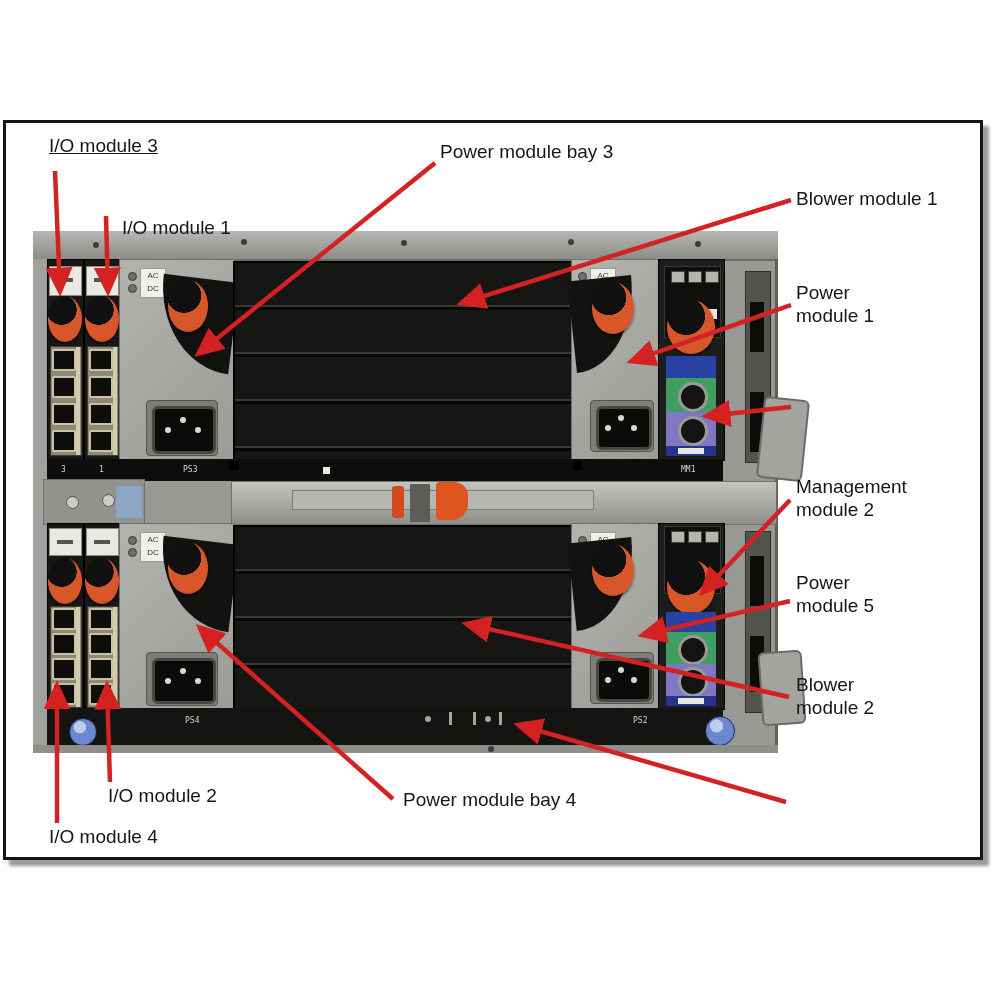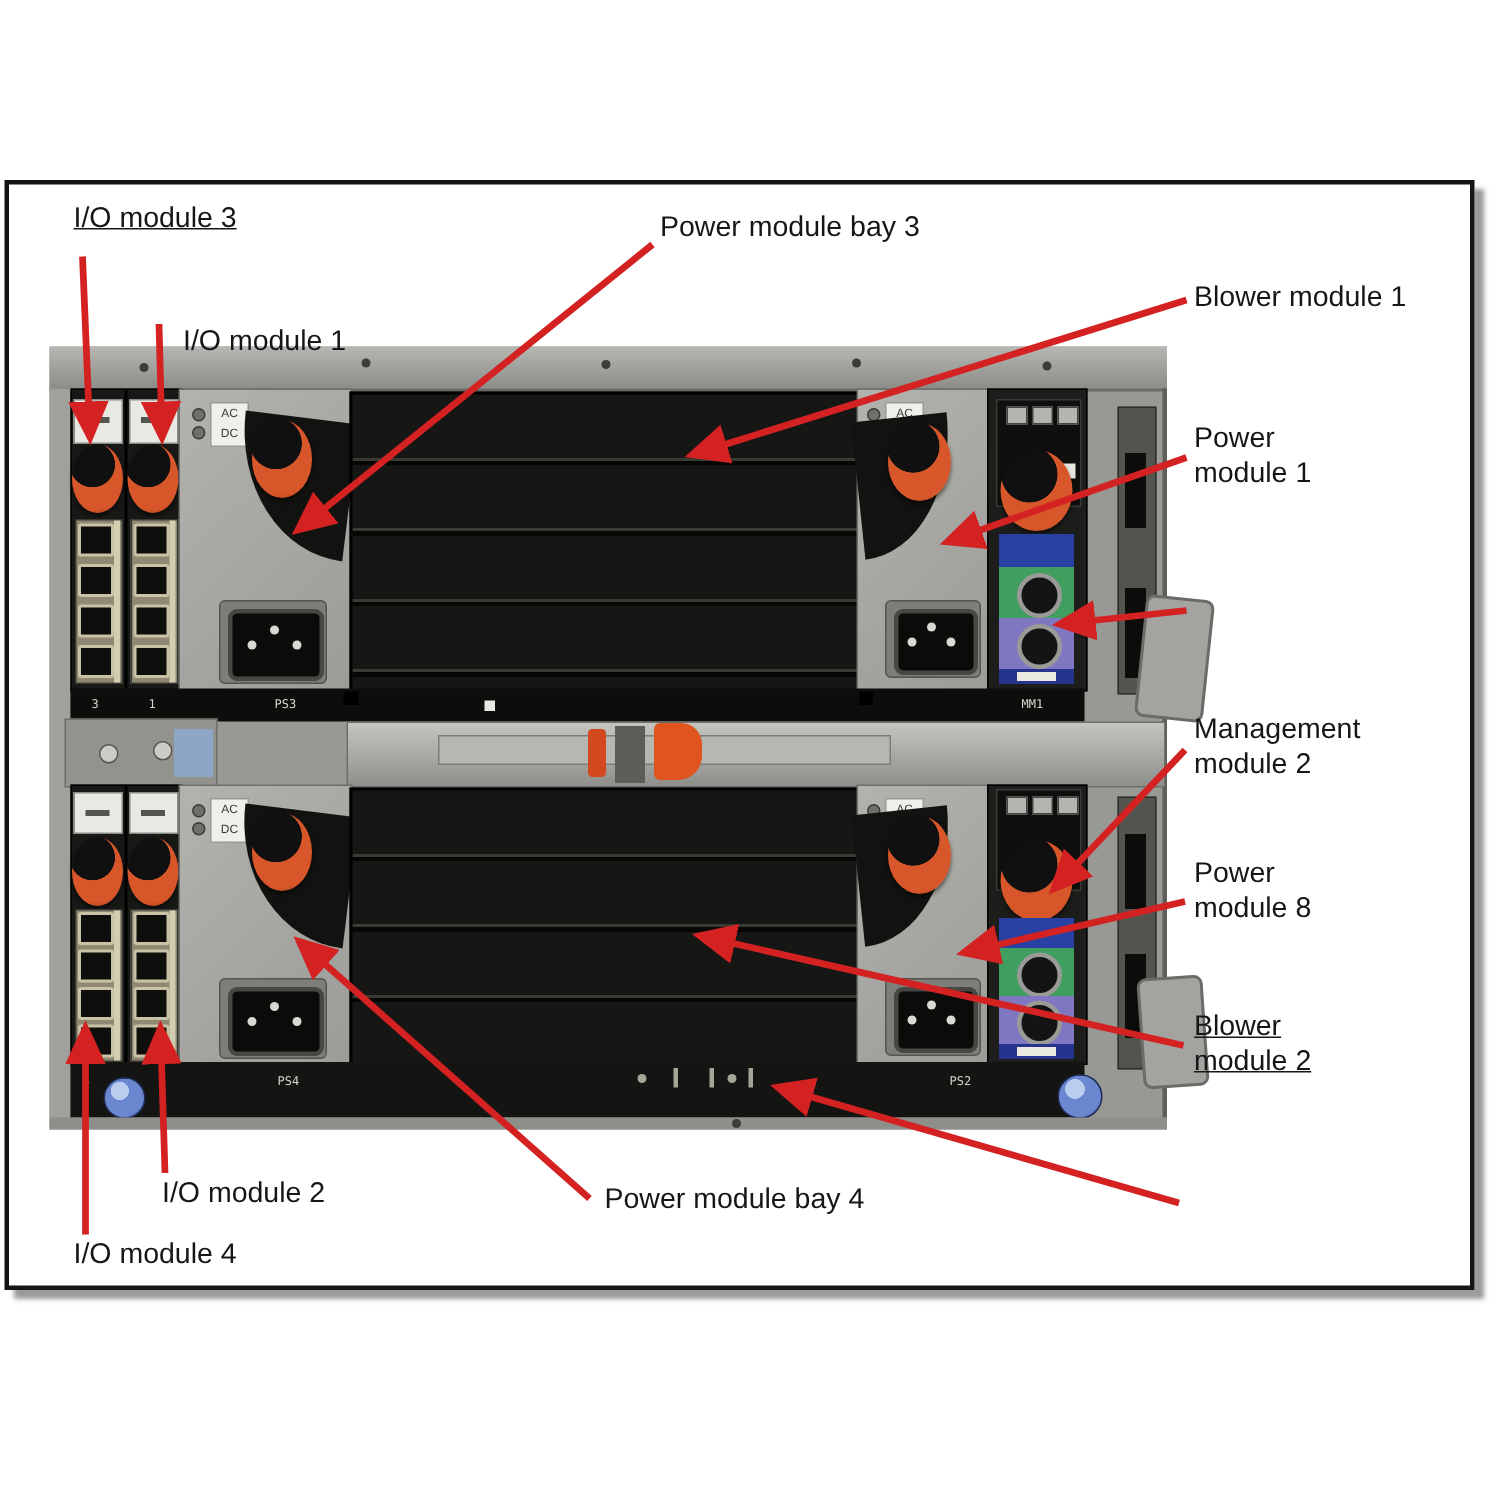--- a/index.html
+++ b/index.html
@@ -308,19 +308,19 @@
       <line class="arrow" x1="104" y1="659" x2="101" y2="563" marker-end="url(#ah)"></line>
       <line class="arrow" x1="51" y1="700" x2="51" y2="563" marker-end="url(#ah)"></line>
     </svg>
 
     <div class="callout nowrap" style="left:43px;top:11px;text-decoration:underline;">I/O module 3</div>
     <div class="callout nowrap" style="left:116px;top:56px;margin-top:37px;">I/O module 1</div>
     <div class="callout nowrap" style="left:434px;top:17px;">Power module bay 3</div>
     <div class="callout nowrap" style="left:790px;top:64px;">Blower module 1</div>
     <div class="callout" style="left:790px;top:158px;width:100px;">Power module 1</div>
     <div class="callout" style="left:790px;top:352px;width:140px;">Management module 2</div>
-    <div class="callout" style="left:790px;top:448px;width:100px;">Power module 8</div>
-    <div class="callout" style="left:790px;top:550px;width:100px;text-decoration:underline;">Blower module 2</div>
+    <div class="callout" style="left:790px;top:448px;width:100px;">Power module 5</div>
+    <div class="callout" style="left:790px;top:550px;width:100px;">Blower module 2</div>
     <div class="callout nowrap" style="left:397px;top:665px;">Power module bay 4</div>
     <div class="callout nowrap" style="left:102px;top:661px;">I/O module 2</div>
     <div class="callout nowrap" style="left:43px;top:702px;">I/O module 4</div>
   </div>
 </div>
 
 </body></html>

